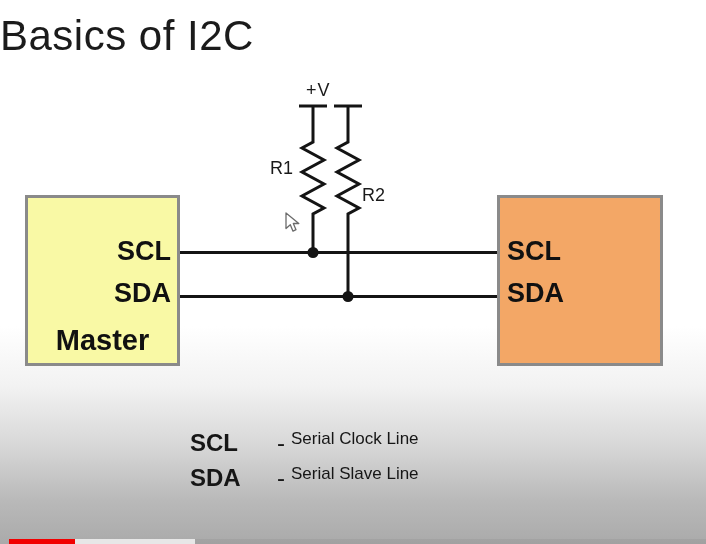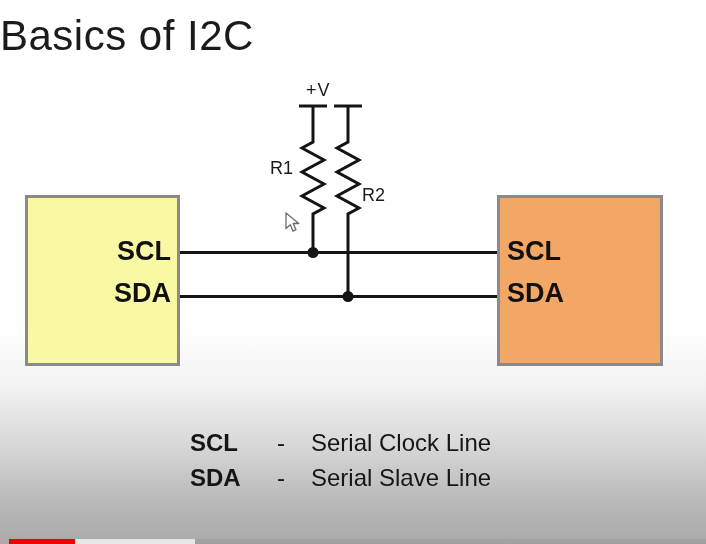--- a/index.html
+++ b/index.html
@@ -33,21 +33,21 @@
   .slave .port{left:7px;}
   .port.scl{top:38px;}
   .port.sda{top:80px;}
   .chipname{
     position:absolute;bottom:6px;left:0;width:100%;
     text-align:center;font-size:29px;font-weight:bold;color:#111;
   }
   .legend-row{position:absolute;left:190px;height:30px;color:#161616;}
   .legend-row .term{position:absolute;left:0;font-size:24px;font-weight:bold;}
   .legend-row .sep{position:absolute;left:87px;font-size:24px;}
-  .legend-row .def{position:absolute;left:121px;font-size:24px;white-space:nowrap;}
+  .legend-row .def{position:absolute;left:101px;font-size:17px;white-space:nowrap;}
   .legend-row.r1{top:429px;}
   .legend-row.r2{top:464px;}
   .progress{position:absolute;left:0;bottom:0;width:706px;height:5px;}
   .progress .played{position:absolute;left:9px;top:0;width:66px;height:5px;background:#f10000;}
   .progress .buffered{position:absolute;left:75px;top:0;width:120px;height:5px;background:#e7e7e7;}
   .progress .rest{position:absolute;left:195px;top:0;width:511px;height:5px;background:rgba(0,0,0,0.05);}
 </style>
 </head>
 <body>
 
@@ -73,20 +73,21 @@
     <polygon points="286,213 286,228.6 290.3,224.7 293,231.2 296,229.7 293.3,223.5 298.8,223.5" fill="#ffffff" stroke="#6b6b6b" stroke-width="1.3" stroke-linejoin="round"></polygon>
   </svg>
 
   <span class="lbl supply-lbl">+V</span>
   <span class="lbl r1-lbl">R1</span>
   <span class="lbl r2-lbl">R2</span>
 
   <div class="chipbox master">
     <span class="port scl">SCL</span>
     <span class="port sda">SDA</span>
+    <span class="chipname">Master</span>
   </div>
 
   <div class="chipbox slave">
     <span class="port scl">SCL</span>
     <span class="port sda">SDA</span>
   </div>
 
   <div class="legend-row r1">
     <span class="term">SCL</span>
     <span class="sep">-</span>

